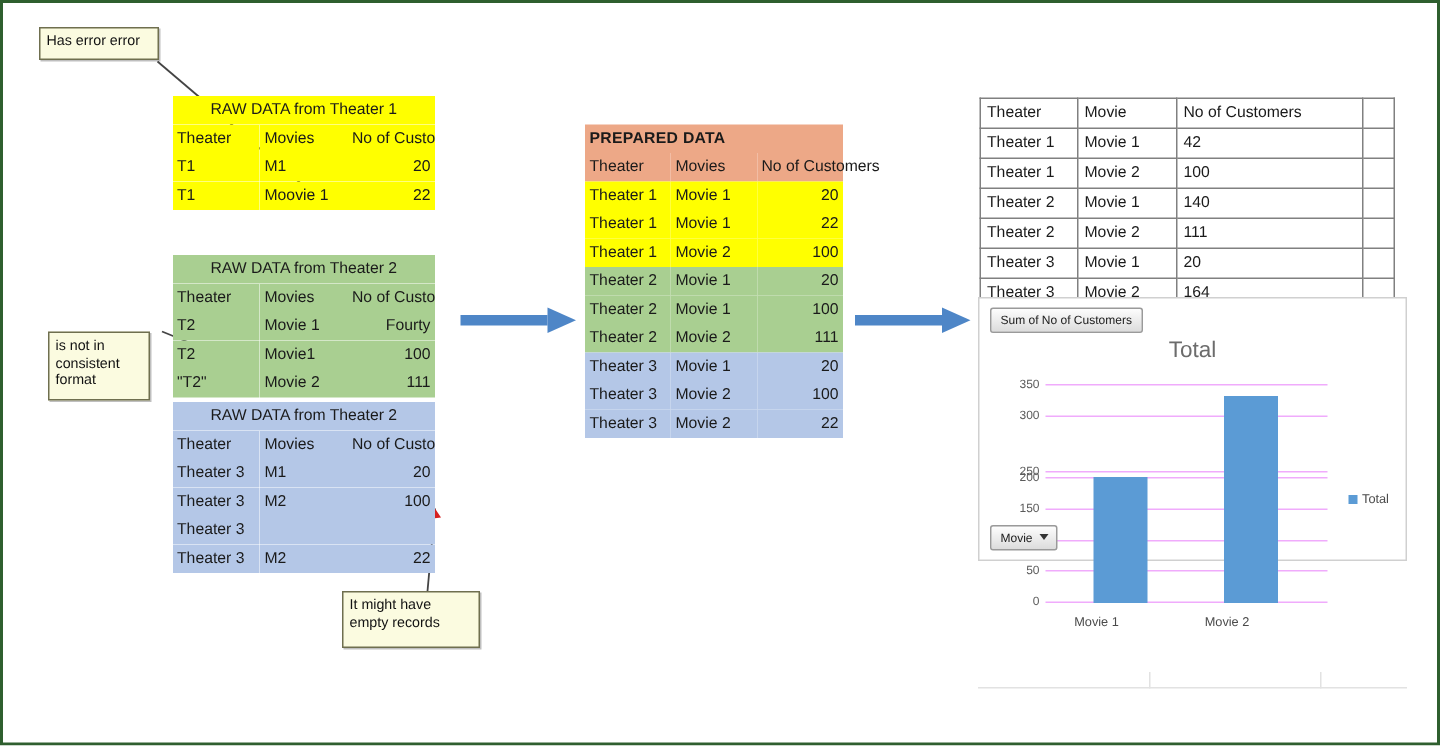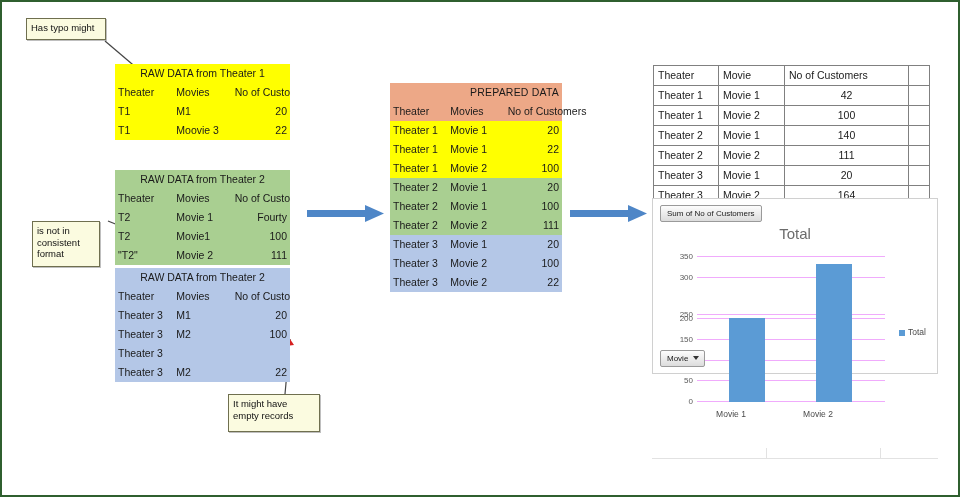--- a/index.html
+++ b/index.html
@@ -52,21 +52,21 @@
     color:#1a1a1a;
     table-layout:fixed;
   }
   #prepared td{
     padding:1px 3px;
     height:17px;
     line-height:15px;
     white-space:nowrap;
     vertical-align:middle;
   }
-  #prepared .ttl{background:#eda887;text-align:right;font-weight:normal;letter-spacing:.2px;}
+  #prepared .ttl{background:#eda887;text-align:left;font-weight:bold;letter-spacing:.2px;}
   #prepared .hdr{background:#eda887;}
   #prepared .num{text-align:right;}
   #prepared .g-yellow{background:#ffff00;}
   #prepared .g-green{background:#a9cf91;}
   #prepared .g-blue{background:#b4c7e7;}
 
   
   #summary{
     position:absolute;
     left:651px; top:63px;
@@ -77,21 +77,21 @@
     background:#ffffff;
   }
   #summary td{
     border:1px solid #808080;
     padding:1px 4px;
     height:17px;
     line-height:15px;
     white-space:nowrap;
     vertical-align:middle;
   }
-  #summary .num{text-align:center;}
+  #summary .num{text-align:left;}
   #summary .blank{}
 
   
   .note{
     position:absolute;
     background:#fbfbe0;
     border:1px solid #6f6f4f;
     font-size:9.5px;
     line-height:11.5px;
     color:#111111;
@@ -210,21 +210,21 @@
       <polygon points="363,203 363,220 382,211.5" fill="#4e86c7"></polygon>
     </g>
 
     <g>
       <rect x="568" y="208" width="58" height="7" fill="#4e86c7"></rect>
       <polygon points="626,203 626,220 645,211.5" fill="#4e86c7"></polygon>
     </g>
   </svg>
 
   <div class="note" style="left:24px; top:16px; width:80px; height:22px;">
-    <span>Has typo might</span>
+    <span>Has error error</span>
   </div>
 
   <div class="note" style="left:30px; top:219px; width:68px; height:46px;">
     <span>is not in consistent format</span>
   </div>
 
   <div class="note" style="left:226px; top:392px; width:92px; height:38px;">
     <span>It might have empty records</span>
   </div>
 
@@ -238,21 +238,21 @@
       <td style="width:48px">Movies</td>
       <td style="width:80px">No of Customers</td>
     </tr>
     <tr>
       <td>T1</td>
       <td>M1</td>
       <td class="num">20</td>
     </tr>
     <tr>
       <td>T1</td>
-      <td>Moovie 3</td>
+      <td>Moovie 1</td>
       <td class="num">22</td>
     </tr>
   </tbody>
     </table>
 
   <table class="rawtbl t-green" style="left:113px; top:168px; width:175px;">
     <tbody>
         <tr>
       <td class="ttl" colspan="3">RAW DATA from Theater 2</td>
     </tr>

